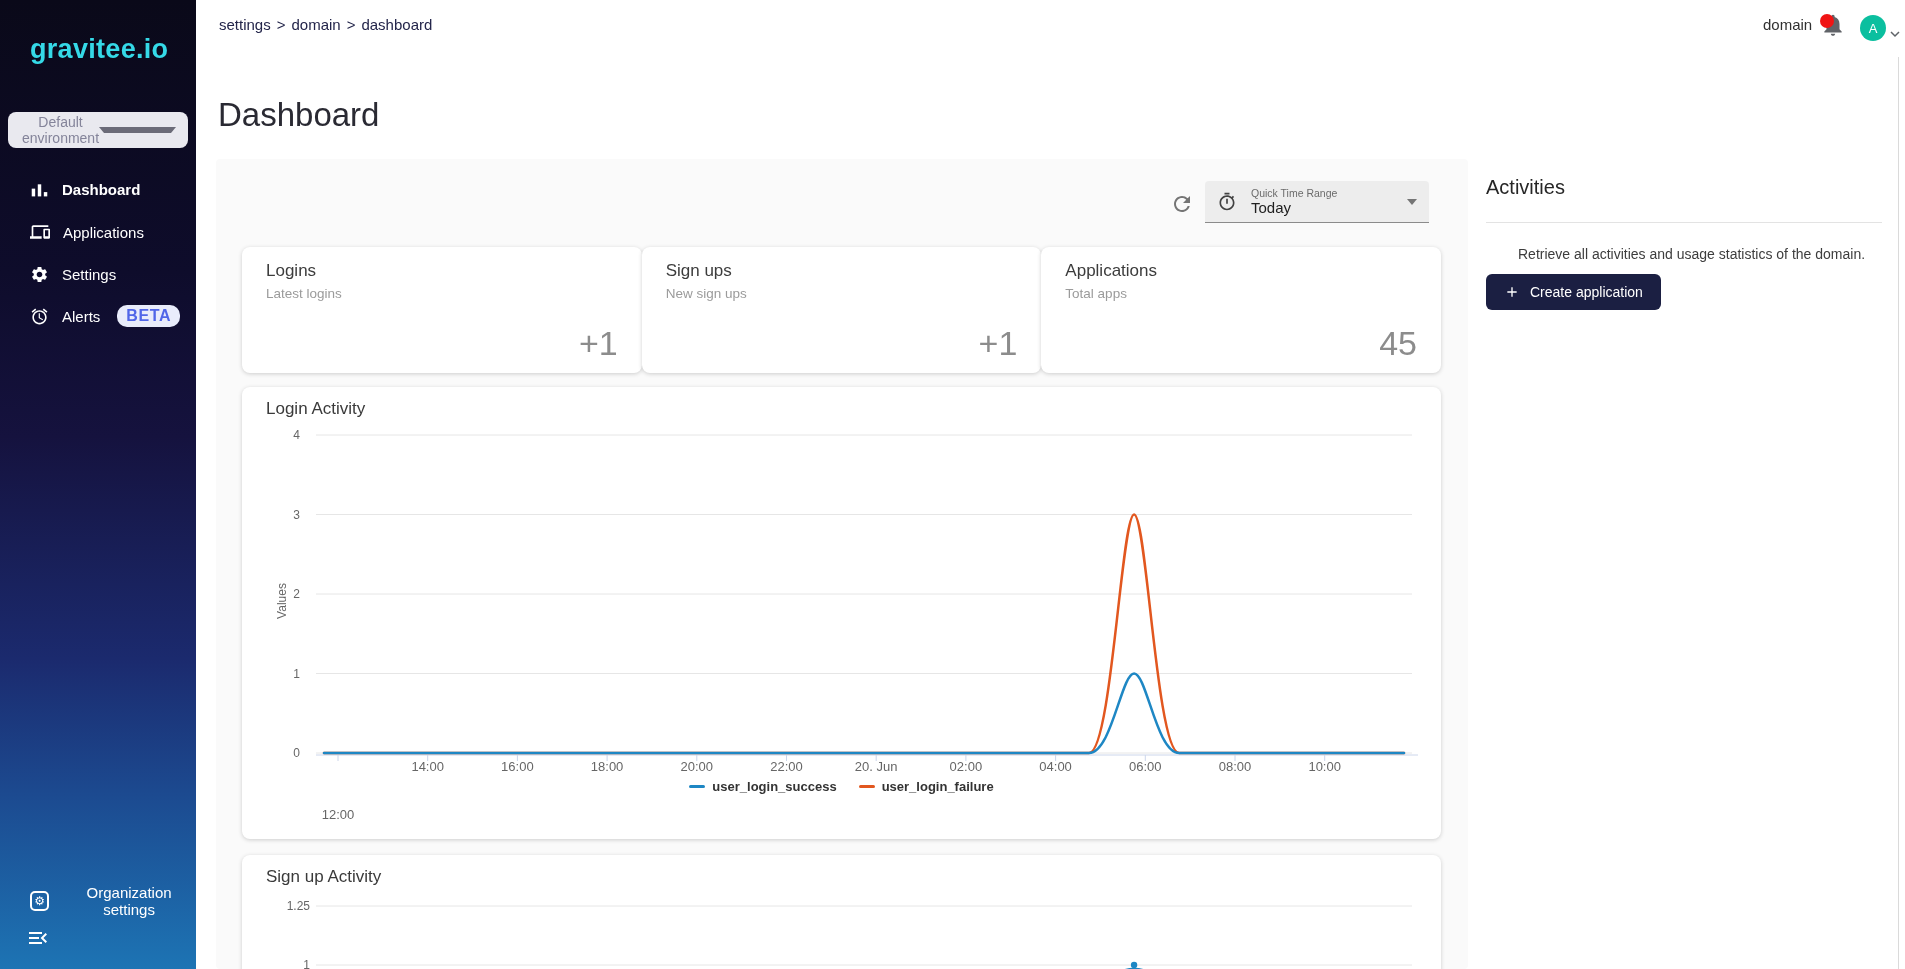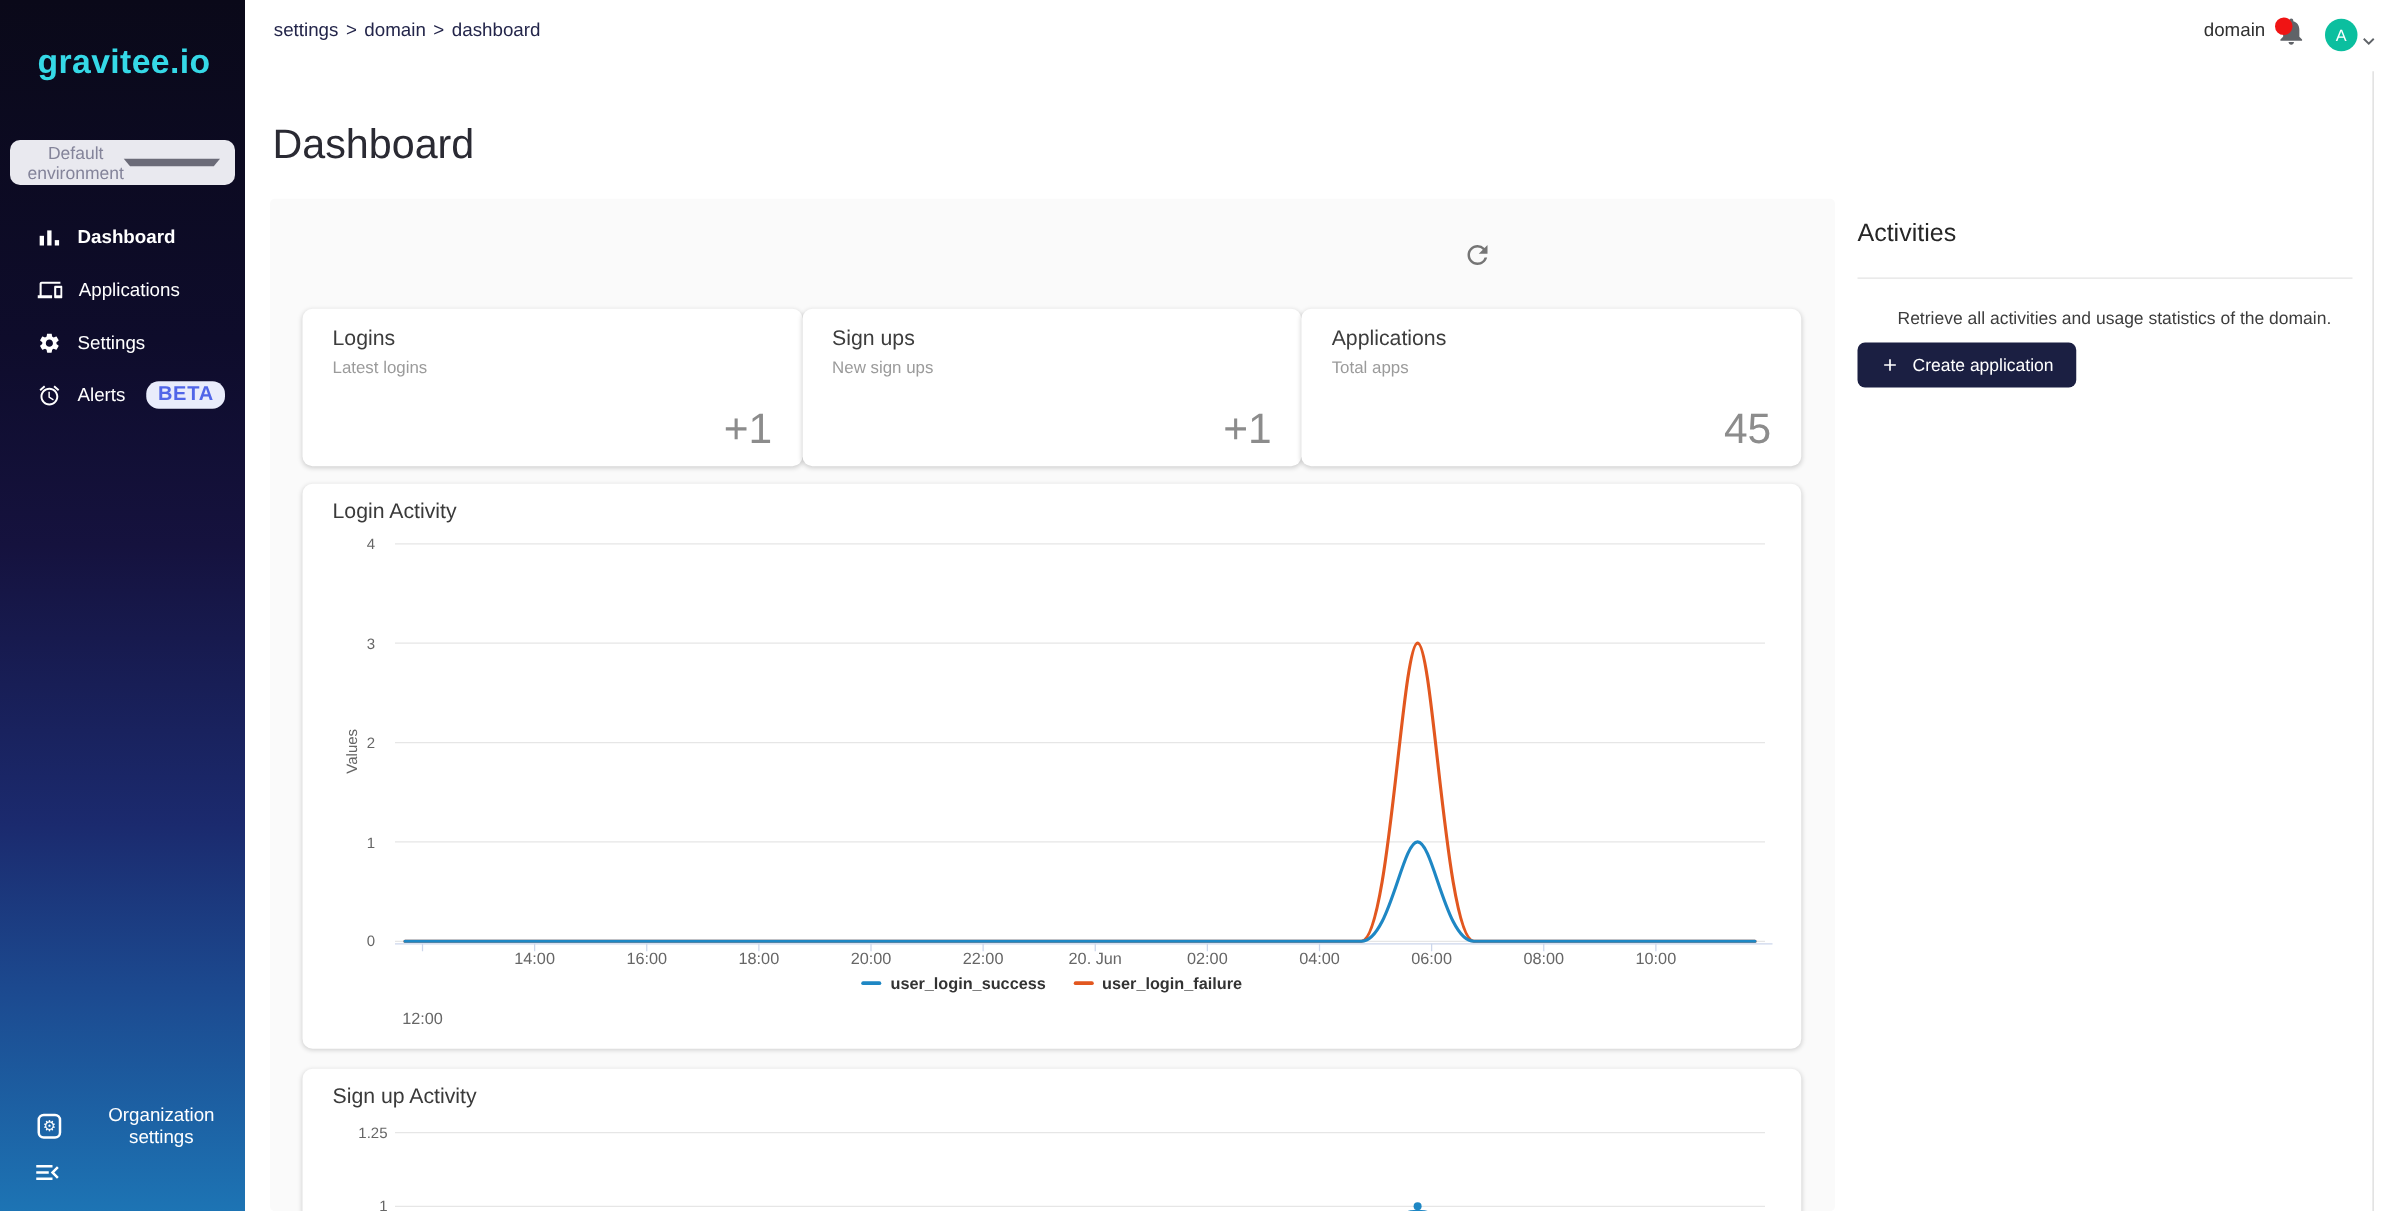--- a/index.html
+++ b/index.html
@@ -156,20 +156,28 @@
   <div class="abs page-title">Dashboard</div>
 
   <div id="panel" class="abs">
 
     <div class="abs refresh-btn">
       <svg width="24" height="24" viewBox="0 0 24 24">
         <path fill="#757575" d="M17.65 6.35A7.958 7.958 0 0 0 12 4c-4.42 0-7.99 3.58-7.99 8s3.57 8 7.99 8c3.73 0 6.84-2.55 7.73-6h-2.08A5.99 5.99 0 0 1 12 18c-3.31 0-6-2.69-6-6s2.69-6 6-6c1.66 0 3.14.69 4.22 1.78L13 11h7V4l-2.35 2.35z"></path>
       </svg>
     </div>
 
+    <div class="abs time-select">
+      <svg class="abs ts-icon" width="20" height="20" viewBox="0 0 24 24">
+        <path fill="#424242" d="M15 1H9v2h6V1zm-4 13h2V8h-2v6zm8.03-6.61l1.42-1.42c-.43-.51-.9-.99-1.41-1.41l-1.42 1.42C16.07 4.74 14.12 4 12 4c-4.97 0-9 4.03-9 9s4.02 9 9 9 9-4.03 9-9c0-2.12-.74-4.07-1.97-5.61zM12 20c-3.87 0-7-3.13-7-7s3.13-7 7-7 7 3.13 7 7-3.13 7-7 7z"></path>
+      </svg>
+      <div class="abs ts-label">Quick Time Range</div>
+      <div class="abs ts-value">Today</div>
+      <span class="tri ts-arrow"></span>
+    </div>
 
     <div class="abs stats-row">
       <div class="stat-card">
         <div class="stat-title">Logins</div>
         <div class="stat-sub">Latest logins</div>
         <div class="stat-value">+1</div>
       </div>
       <div class="stat-card">
         <div class="stat-title">Sign ups</div>
         <div class="stat-sub">New sign ups</div>

